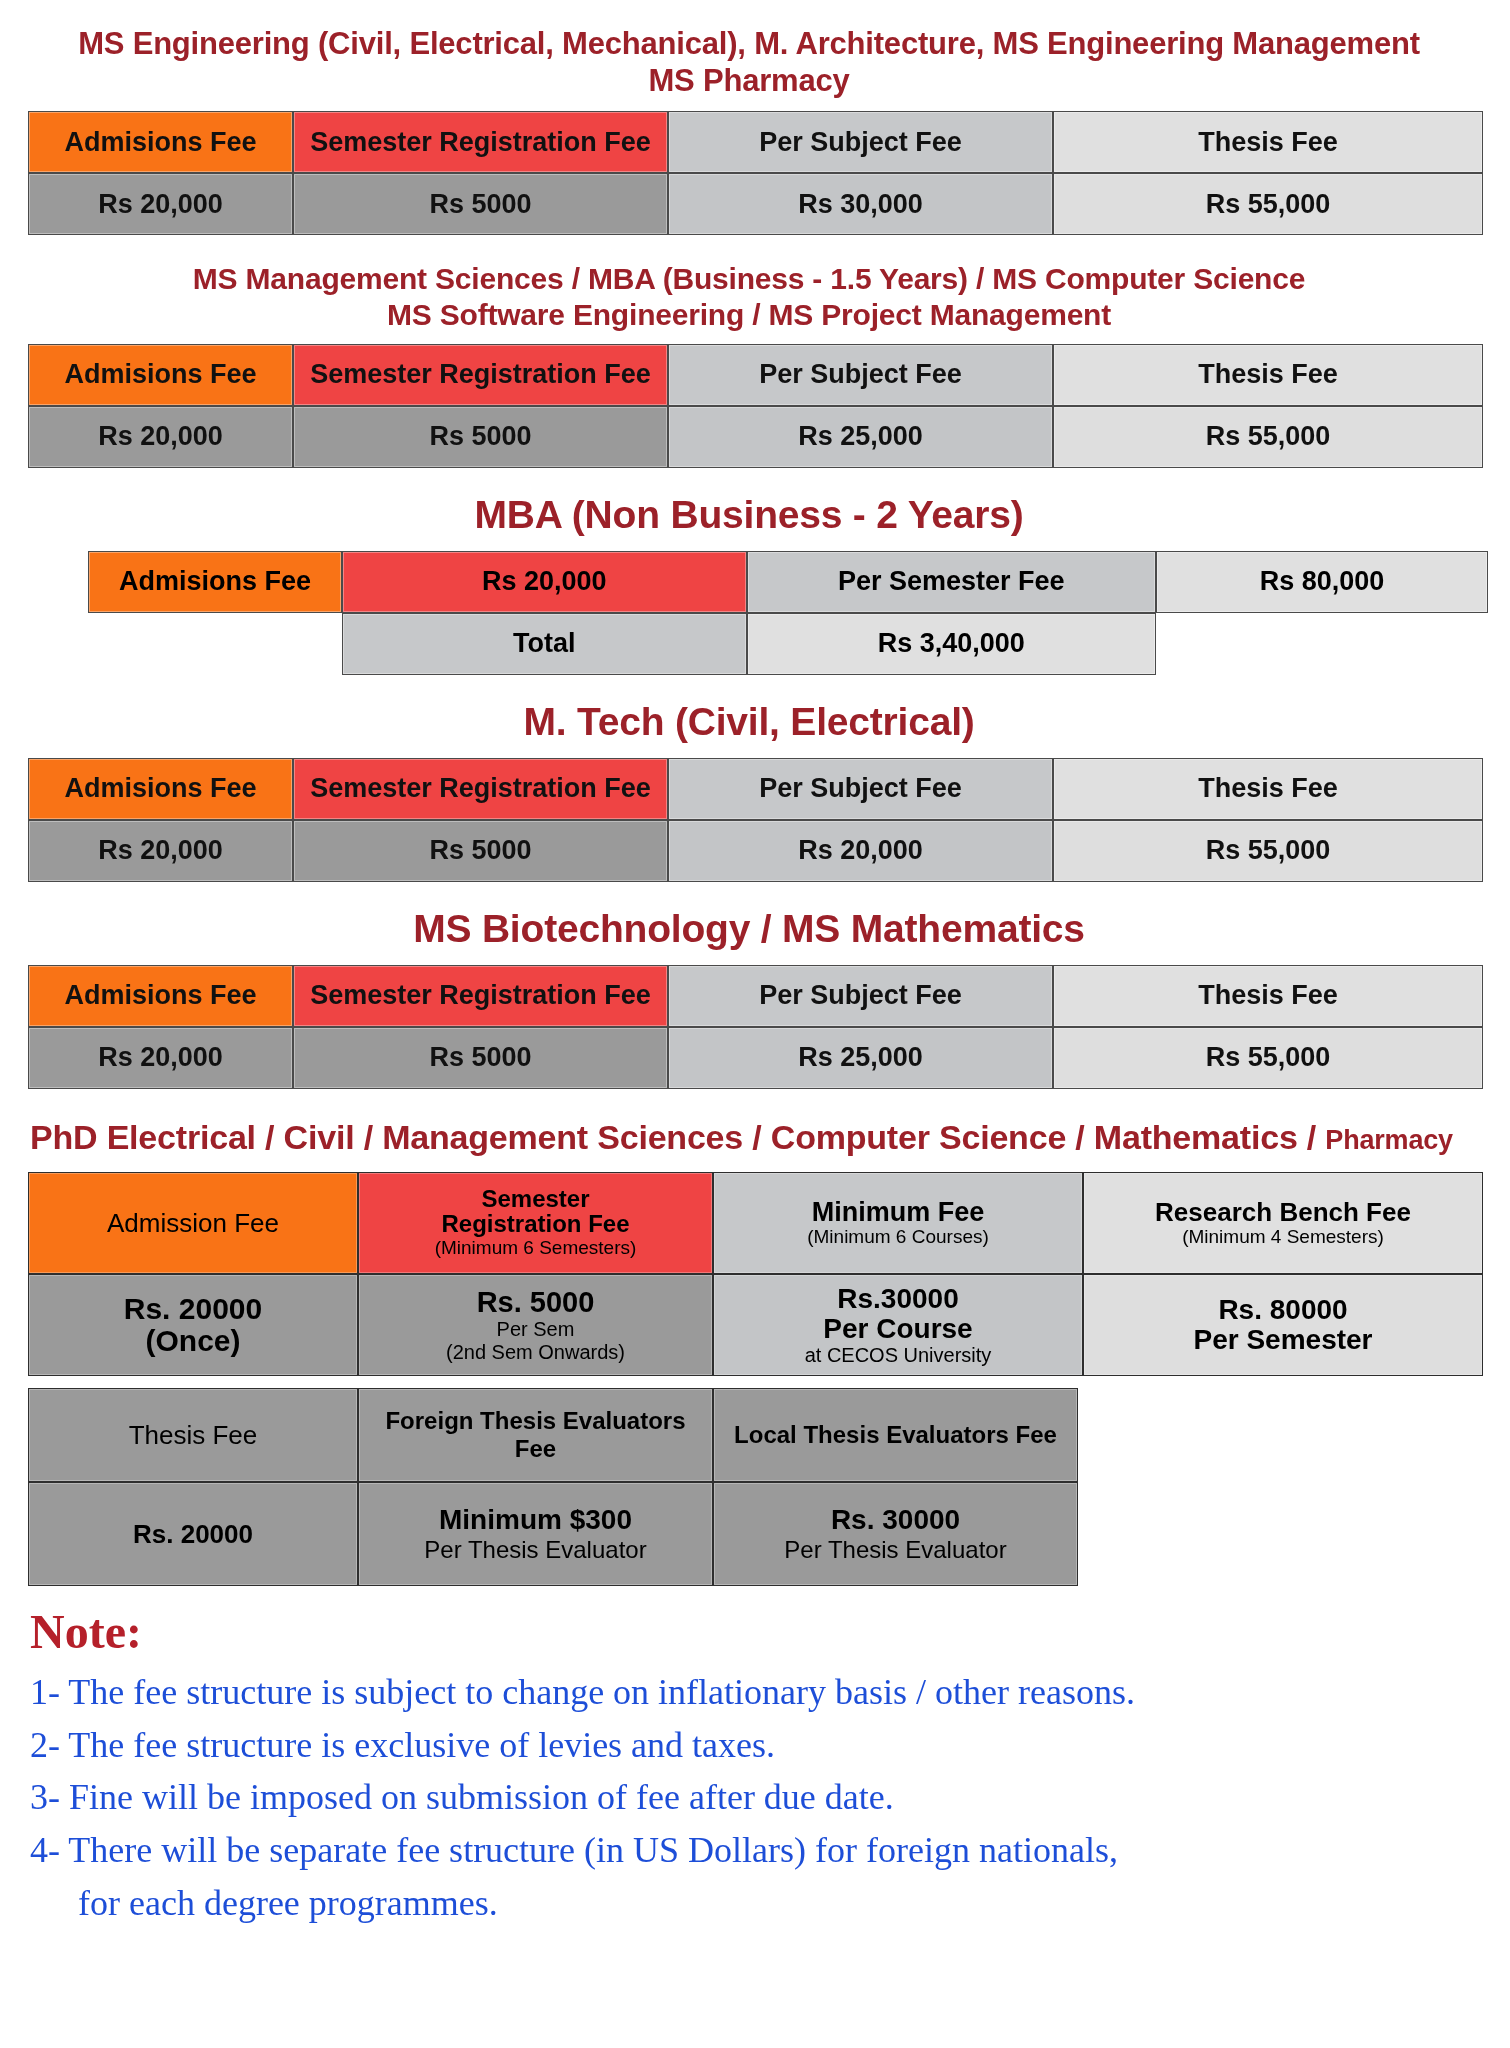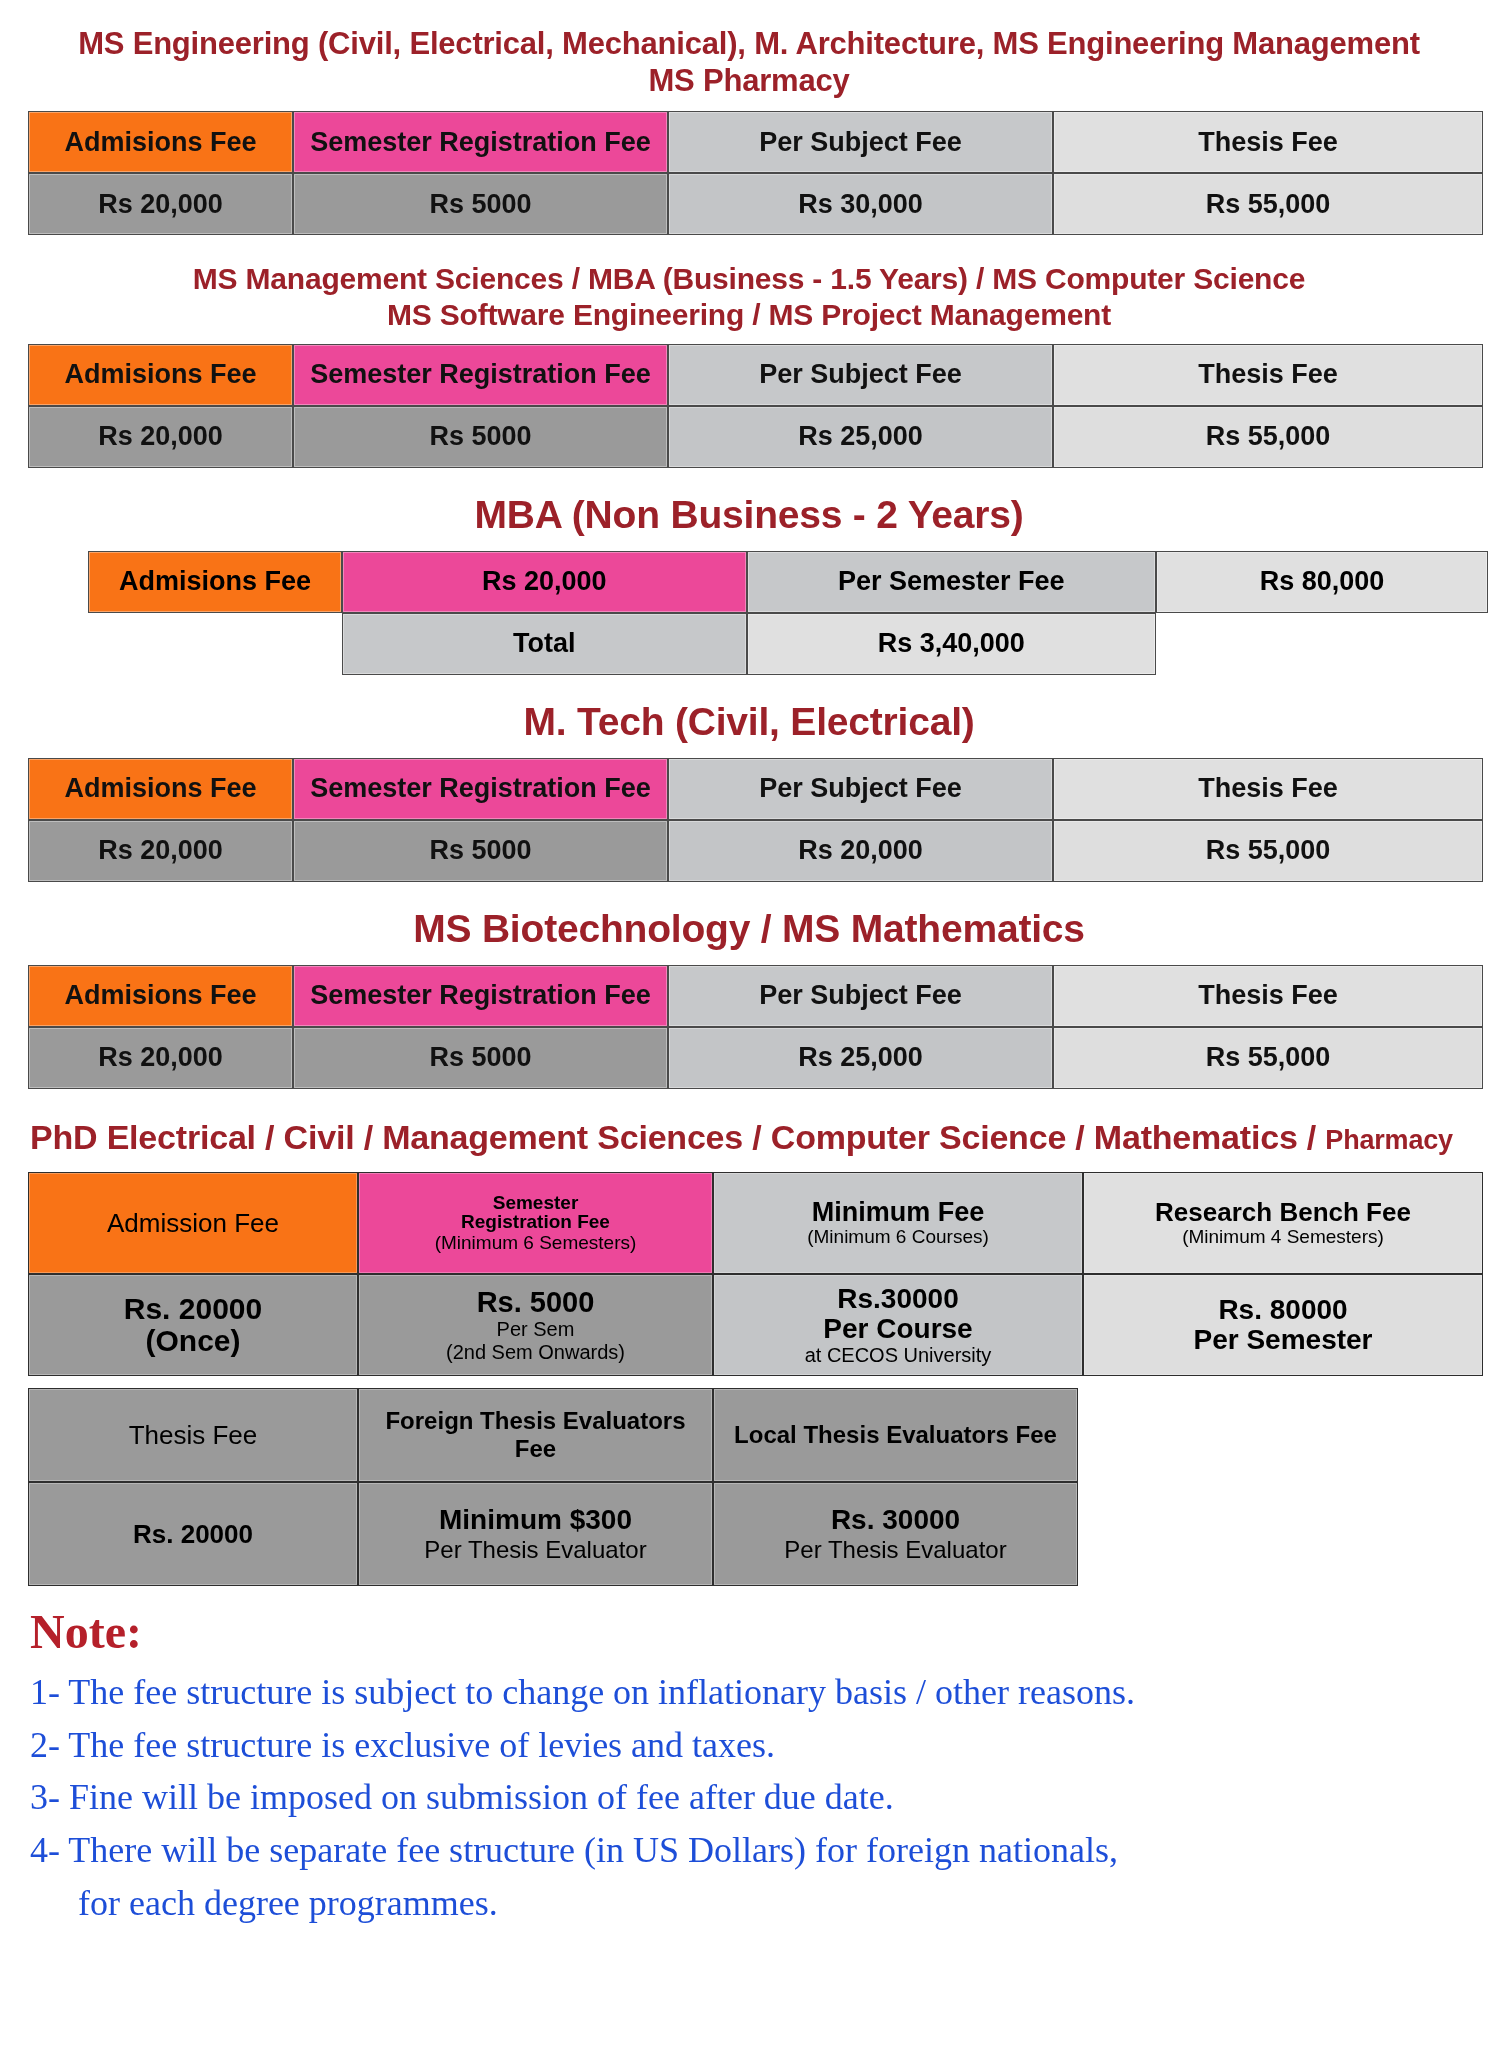--- a/index.html
+++ b/index.html
@@ -55,21 +55,21 @@
     vertical-align: middle;
     font-weight: bold;
     color: #111;
     box-shadow: inset 0 0 0 1px rgba(255,255,255,0.35);
   }
   table.fee tr.hdr td { height: 58px; font-size: 27px; }
   table.fee tr.val td { height: 58px; font-size: 27px; }
 
   
   .sh1 { background: #f97316; }
-  .sh2 { background: #ec4899; }
+  .sh2 { background: #ef4444; }
   .sh3 { background: #c6c8ca; }
   .sh4 { background: #e0e0e0; }
   .sh1b { background: #9a9a9a; }
   .sh2b { background: #9a9a9a; margin-left: 7px; }
   .sh3b { background: #c3c5c7; }
   .sh4b { background: #dedede; }
 
   .gap-sm { height: 12px; }
 
   
@@ -103,21 +103,21 @@
     width: 1455px;
   }
   table.phd td {
     border: 1px solid #2e2e2e;
     text-align: center;
     vertical-align: middle;
     padding: 7px 6px;
     box-shadow: inset 0 0 0 1px rgba(255,255,255,0.28);
   }
   table.phd .l1 { font-size: 26px; font-weight: normal; }
-  table.phd .l1b { font-size: 19px; font-weight: bold; line-height: 1.04; }
+  table.phd .l1b { font-size: 24px; font-weight: bold; line-height: 1.04; }
   table.phd .l2 { font-size: 19px; font-weight: normal; }
   table.phd .v1 { font-size: 27px; font-weight: bold; line-height: 1.08; }
   table.phd .v2 { font-size: 20px; font-weight: normal; line-height: 1.15; }
   table.phd tr.hrow td { height: 86px; }
   table.phd tr.vrow td { height: 86px; }
 
   table.thesis {
     border-collapse: separate;
     border-spacing: 0;
     table-layout: fixed;

